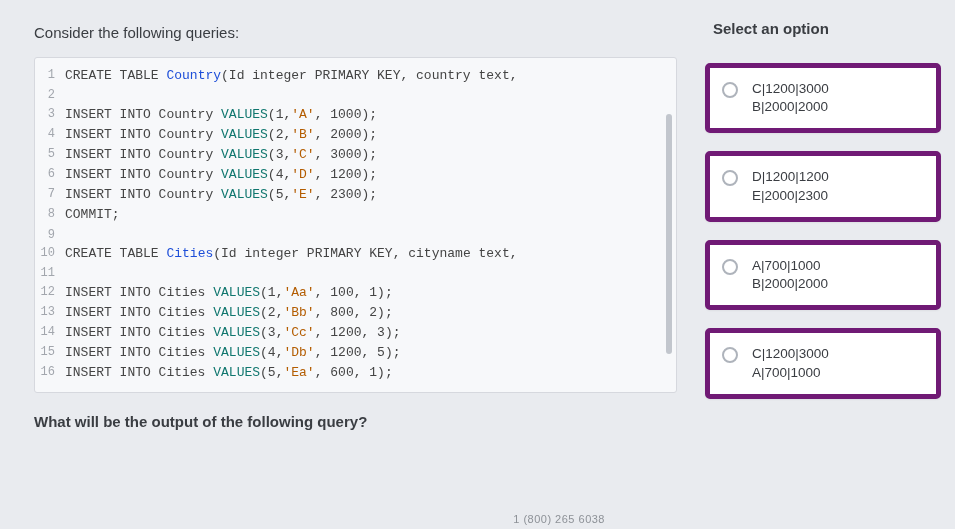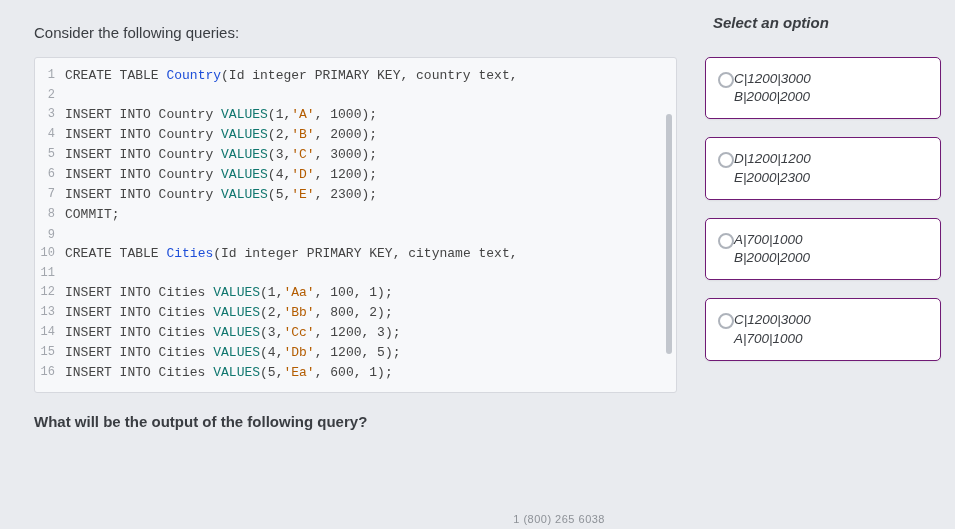--- a/index.html
+++ b/index.html
@@ -12,22 +12,21 @@
     display: flex;
     color: #333;
   }
   .left {
     flex: 1;
     padding: 24px 18px 0 34px;
     position: relative;
   }
   .right {
     width: 260px;
-    padding: 14px 14px 0 10px;
-    font-style: italic;
+    padding: 20px 14px 0 10px;
   }
   .q-title {
     font-size: 15px;
     font-weight: 400;
     color: #3a3d42;
     margin-bottom: 16px;
   }
   .code-box {
     background: #f7f8fa;
     border: 1px solid #d6d8de;
@@ -66,26 +65,27 @@
   }
   .right-title {
     font-size: 15px;
     font-weight: 700;
     color: #3a3d42;
     margin-bottom: 26px;
     padding-left: 8px;
   }
   .opt {
     background: #fff;
-    border: 1px solid #701a75;
+    border: 5px solid #701a75;
     border-radius: 5px;
     padding: 12px 12px;
     margin-bottom: 18px;
     display: flex;
     align-items: flex-start;
+    gap: 14px;
     box-shadow: 0 1px 2px rgba(0,0,0,0.05);
     cursor: pointer;
   }
   .radio {
     width: 16px;
     height: 16px;
     border: 2px solid #aeb3bb;
     border-radius: 50%;
     flex-shrink: 0;
     margin-top: 2px;

